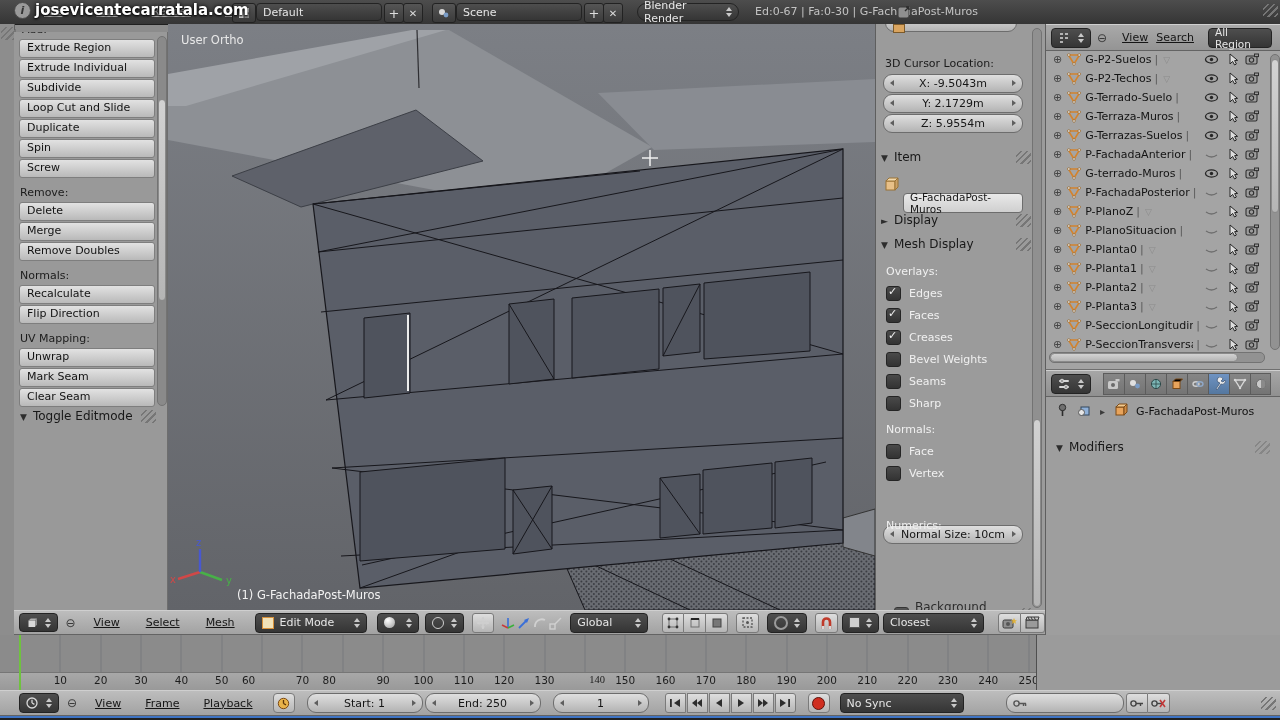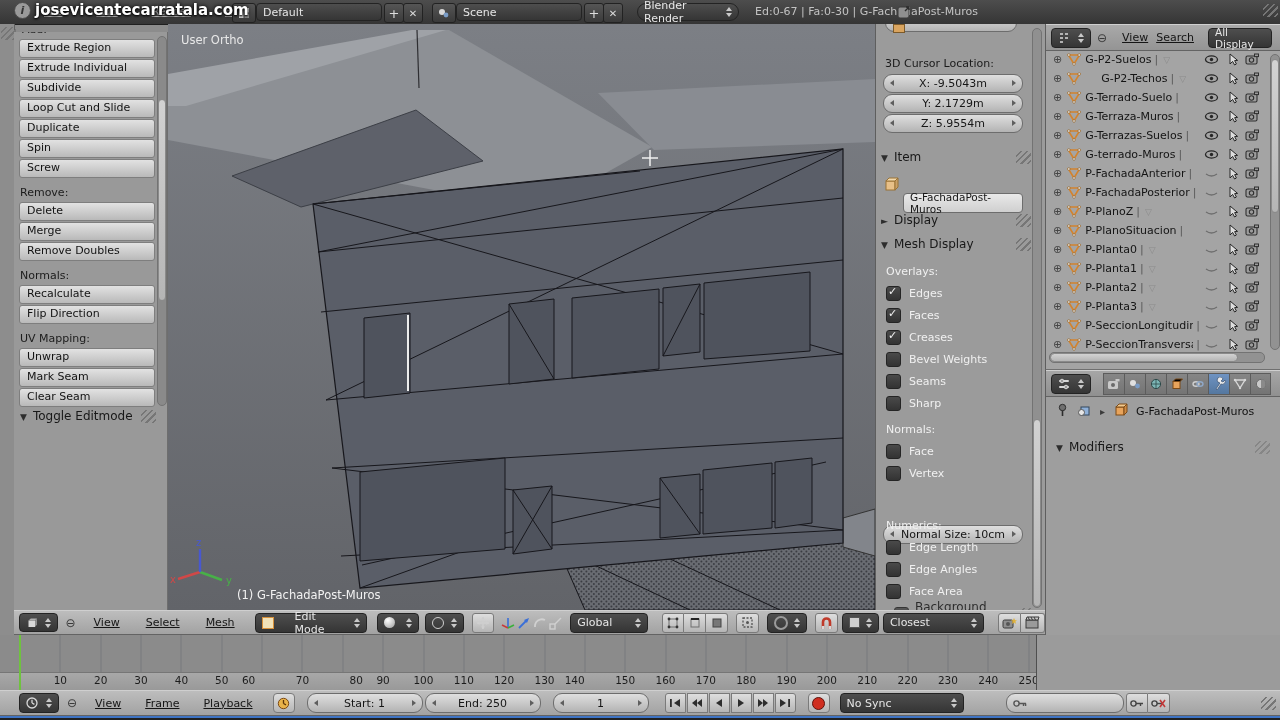--- a/index.html
+++ b/index.html
@@ -335,37 +335,20 @@
           <span class="check"></span>
           <span>Vertex</span>
         </div>
       </div>
     <div class="abs light-field" style="left:7px;top:463px;width:140px;height:19px;">
       <span class="arrL"></span>
         <span>Normal Size: 10cm</span>
         <span class="arrR"></span>
     </div>
     <div class="abs" style="left:10px;top:495px;color:#f0f0f0;">Numerics:</div>
-    <div class="abs" style="left:10px;top:512px;">
-
-        <div class="chk-row">
-          <span class="check"></span>
-          <span>Edge Length</span>
-        </div>
-
-        <div class="chk-row">
-          <span class="check"></span>
-          <span>Edge Angles</span>
-        </div>
-
-        <div class="chk-row">
-          <span class="check"></span>
-          <span>Face Area</span>
-        </div>
-      </div>
     <div class="abs panel-hdr" style="left:5px;top:576px;width:160px;opacity:.85;">
       <span class="tri-right"></span>
       <span class="check"></span>
       <span>Background Images</span>
       <span class="drag" style="margin-left:auto;margin-right:10px;"></span>
     </div>
     <div class="abs scrollbar" style="left:156px;top:4px;width:8px;height:578px;background:#909090;">
       <div class="thumb abs" style="left:0;top:390px;width:6px;height:186px;"></div>
     </div>
   </div>
@@ -378,21 +361,21 @@
           </svg>
         <span class="ud" style="padding-left:3px;">
             <i class="up"></i>
             <i class="dn"></i>
           </span>
       </span>
       <span class="minus-circ" style="margin-left:6px;"></span>
       <span class="menu-label" style="margin-left:11px;">View</span>
       <span class="menu-label" style="">Search</span>
       <span class="dark-pill" style="margin-left:10px;width:64px;height:20px;font-size:10.5px;">
-        <span>All Display</span>
+        <span>All Region</span>
       </span>
     </div>
     <div class="abs" style="left:0;top:26px;width:222px;">
 
         <div class="out-row">
           <span class="plus-circ" style="margin-left:7px;"></span>
           <span style="margin-left:5px;display:flex;">
             <svg width="14" height="13" viewBox="0 0 14 13">
               <polygon points="7,11 1.5,2 12.5,2" fill="none" stroke="#d4832c" stroke-width="1.6"></polygon>
               <circle cx="7" cy="11" r="1.3" fill="#e8e8e8" stroke="#8a5a1e" stroke-width=".6"></circle>
@@ -431,21 +414,21 @@
         <div class="out-row">
           <span class="plus-circ" style="margin-left:7px;"></span>
           <span style="margin-left:5px;display:flex;">
             <svg width="14" height="13" viewBox="0 0 14 13">
               <polygon points="7,11 1.5,2 12.5,2" fill="none" stroke="#d4832c" stroke-width="1.6"></polygon>
               <circle cx="7" cy="11" r="1.3" fill="#e8e8e8" stroke="#8a5a1e" stroke-width=".6"></circle>
               <circle cx="1.8" cy="2" r="1.3" fill="#e8e8e8" stroke="#8a5a1e" stroke-width=".6"></circle>
               <circle cx="12.2" cy="2" r="1.3" fill="#e8e8e8" stroke="#8a5a1e" stroke-width=".6"></circle>
             </svg>
           </span>
-          <span style="margin-left:20px;white-space:nowrap;overflow:hidden;max-width:108px;text-align:right;">G-P2-Techos</span>
+          <span style="margin-left:4px;white-space:nowrap;overflow:hidden;max-width:108px;text-align:right;">G-P2-Techos</span>
           <span class="pipe"></span>
           <span class="ghost-tri show"></span>
           <span class="eye vis">
             <svg width="15" height="11" viewBox="0 0 15 11">
               <g class="open-shape">
                 <ellipse cx="7.5" cy="5.5" rx="6" ry="3.6" fill="none" stroke="#262626" stroke-width="1.3"></ellipse>
                 <circle cx="7.5" cy="5.5" r="1.7" fill="#262626"></circle>
               </g>
               <g class="closed-shape">
                 <path d="M2,6 Q7.5,10 13,6" fill="none" stroke="#6e6e6e" stroke-width="1.3"></path>
@@ -583,62 +566,62 @@
         <div class="out-row">
           <span class="plus-circ" style="margin-left:7px;"></span>
           <span style="margin-left:5px;display:flex;">
             <svg width="14" height="13" viewBox="0 0 14 13">
               <polygon points="7,11 1.5,2 12.5,2" fill="none" stroke="#d4832c" stroke-width="1.6"></polygon>
               <circle cx="7" cy="11" r="1.3" fill="#e8e8e8" stroke="#8a5a1e" stroke-width=".6"></circle>
               <circle cx="1.8" cy="2" r="1.3" fill="#e8e8e8" stroke="#8a5a1e" stroke-width=".6"></circle>
               <circle cx="12.2" cy="2" r="1.3" fill="#e8e8e8" stroke="#8a5a1e" stroke-width=".6"></circle>
             </svg>
           </span>
+          <span style="margin-left:4px;white-space:nowrap;overflow:hidden;max-width:108px;">P-FachadaAnterior</span>
+          <span class="pipe"></span>
+
+          <span class="eye">
+            <svg width="15" height="11" viewBox="0 0 15 11">
+              <g class="open-shape">
+                <ellipse cx="7.5" cy="5.5" rx="6" ry="3.6" fill="none" stroke="#262626" stroke-width="1.3"></ellipse>
+                <circle cx="7.5" cy="5.5" r="1.7" fill="#262626"></circle>
+              </g>
+              <g class="closed-shape">
+                <path d="M2,6 Q7.5,10 13,6" fill="none" stroke="#6e6e6e" stroke-width="1.3"></path>
+              </g>
+            </svg>
+          </span>
+          <span class="cursor-ico">
+            <svg width="12" height="13" viewBox="0 0 12 13">
+              <polygon points="3,1 3,11 5.6,8.4 7.6,12 9.4,11 7.6,7.6 10.6,7.4" fill="#dedede" stroke="#262626" stroke-width="1"></polygon>
+            </svg>
+          </span>
+          <span class="cam-ico">
+            <svg width="15" height="12" viewBox="0 0 15 12">
+              <rect x="1" y="3" width="11" height="8" rx="1.5" fill="#9d9d9d" stroke="#2f2f2f" stroke-width="1.1"></rect>
+              <circle cx="6.5" cy="7" r="2.2" fill="none" stroke="#2f2f2f" stroke-width="1.1"></circle>
+              <rect x="9.5" y="1" width="4" height="2.6" fill="#9d9d9d" stroke="#2f2f2f" stroke-width="1"></rect>
+            </svg>
+          </span>
+        </div>
+
+        <div class="out-row">
+          <span class="plus-circ" style="margin-left:7px;"></span>
+          <span style="margin-left:5px;display:flex;">
+            <svg width="14" height="13" viewBox="0 0 14 13">
+              <polygon points="7,11 1.5,2 12.5,2" fill="none" stroke="#d4832c" stroke-width="1.6"></polygon>
+              <circle cx="7" cy="11" r="1.3" fill="#e8e8e8" stroke="#8a5a1e" stroke-width=".6"></circle>
+              <circle cx="1.8" cy="2" r="1.3" fill="#e8e8e8" stroke="#8a5a1e" stroke-width=".6"></circle>
+              <circle cx="12.2" cy="2" r="1.3" fill="#e8e8e8" stroke="#8a5a1e" stroke-width=".6"></circle>
+            </svg>
+          </span>
           <span style="margin-left:4px;white-space:nowrap;overflow:hidden;max-width:108px;">G-terrado-Muros</span>
           <span class="pipe"></span>
 
           <span class="eye vis">
-            <svg width="15" height="11" viewBox="0 0 15 11">
-              <g class="open-shape">
-                <ellipse cx="7.5" cy="5.5" rx="6" ry="3.6" fill="none" stroke="#262626" stroke-width="1.3"></ellipse>
-                <circle cx="7.5" cy="5.5" r="1.7" fill="#262626"></circle>
-              </g>
-              <g class="closed-shape">
-                <path d="M2,6 Q7.5,10 13,6" fill="none" stroke="#6e6e6e" stroke-width="1.3"></path>
-              </g>
-            </svg>
-          </span>
-          <span class="cursor-ico">
-            <svg width="12" height="13" viewBox="0 0 12 13">
-              <polygon points="3,1 3,11 5.6,8.4 7.6,12 9.4,11 7.6,7.6 10.6,7.4" fill="#dedede" stroke="#262626" stroke-width="1"></polygon>
-            </svg>
-          </span>
-          <span class="cam-ico">
-            <svg width="15" height="12" viewBox="0 0 15 12">
-              <rect x="1" y="3" width="11" height="8" rx="1.5" fill="#9d9d9d" stroke="#2f2f2f" stroke-width="1.1"></rect>
-              <circle cx="6.5" cy="7" r="2.2" fill="none" stroke="#2f2f2f" stroke-width="1.1"></circle>
-              <rect x="9.5" y="1" width="4" height="2.6" fill="#9d9d9d" stroke="#2f2f2f" stroke-width="1"></rect>
-            </svg>
-          </span>
-        </div>
-
-        <div class="out-row">
-          <span class="plus-circ" style="margin-left:7px;"></span>
-          <span style="margin-left:5px;display:flex;">
-            <svg width="14" height="13" viewBox="0 0 14 13">
-              <polygon points="7,11 1.5,2 12.5,2" fill="none" stroke="#d4832c" stroke-width="1.6"></polygon>
-              <circle cx="7" cy="11" r="1.3" fill="#e8e8e8" stroke="#8a5a1e" stroke-width=".6"></circle>
-              <circle cx="1.8" cy="2" r="1.3" fill="#e8e8e8" stroke="#8a5a1e" stroke-width=".6"></circle>
-              <circle cx="12.2" cy="2" r="1.3" fill="#e8e8e8" stroke="#8a5a1e" stroke-width=".6"></circle>
-            </svg>
-          </span>
-          <span style="margin-left:4px;white-space:nowrap;overflow:hidden;max-width:108px;">P-FachadaAnterior</span>
-          <span class="pipe"></span>
-
-          <span class="eye">
             <svg width="15" height="11" viewBox="0 0 15 11">
               <g class="open-shape">
                 <ellipse cx="7.5" cy="5.5" rx="6" ry="3.6" fill="none" stroke="#262626" stroke-width="1.3"></ellipse>
                 <circle cx="7.5" cy="5.5" r="1.7" fill="#262626"></circle>
               </g>
               <g class="closed-shape">
                 <path d="M2,6 Q7.5,10 13,6" fill="none" stroke="#6e6e6e" stroke-width="1.3"></path>
               </g>
             </svg>
           </span>
@@ -1106,21 +1089,21 @@
         </svg>
       <span class="ud" style="padding-left:3px;">
           <i class="up"></i>
           <i class="dn"></i>
         </span>
     </span>
     <span class="minus-circ" style="margin-left:8px;"></span>
     <span class="menu-label" style="margin-left:14px;">View</span>
     <span class="menu-label" style="margin-left:18px;">Select</span>
     <span class="menu-label" style="margin-left:18px;">Mesh</span>
-    <span class="dark-pill" style="margin-left:16px;width:118px;height:20px;gap:21px;">
+    <span class="dark-pill" style="margin-left:16px;width:118px;height:20px;gap:6px;">
       <span style="width:10px;height:10px;background:#f2e2b8;border:1.5px solid #d8913a;flex:none;"></span>
       <span>Edit Mode</span>
       <span class="ud">
           <i class="up"></i>
           <i class="dn"></i>
         </span>
     </span>
     <span class="dark-pill" style="margin-left:10px;width:44px;height:20px;">
       <span style="width:11px;height:11px;border-radius:50%;background:radial-gradient(circle at 35% 30%,#fff,#9a9a9a);flex:none;"></span>
       <span class="ud">
@@ -1249,27 +1232,27 @@
     <div class="abs" style="left:0;top:37px;width:1037px;height:18px;background:linear-gradient(#a8a8a8,#989898);border-top:1px solid #767676;"></div>
     <div class="abs" style="left:20px;top:39px;display:flex;padding-left:20.2px;color:#1c1c1c;font-size:10.5px;">
 
     <span style="width:40.35px;text-align:center;flex:none;">10</span>
         <span style="width:40.35px;text-align:center;flex:none;">20</span>
         <span style="width:40.35px;text-align:center;flex:none;">30</span>
         <span style="width:40.35px;text-align:center;flex:none;">40</span>
         <span style="width:40.35px;text-align:center;flex:none;">50</span>
         <span style="width:40.35px;text-align:left;flex:none;">60</span>
         <span style="width:40.35px;text-align:center;flex:none;">70</span>
-        <span style="width:40.35px;text-align:right;flex:none;">80</span>
+        <span style="width:40.35px;text-align:left;flex:none;">80</span>
         <span style="width:40.35px;text-align:center;flex:none;">90</span>
         <span style="width:40.35px;text-align:center;flex:none;">100</span>
         <span style="width:40.35px;text-align:center;flex:none;">110</span>
         <span style="width:40.35px;text-align:center;flex:none;">120</span>
         <span style="width:40.35px;text-align:center;flex:none;">130</span>
-        <span style="width:40.35px;text-align:left;flex:none;">140</span>
+        <span style="width:40.35px;text-align:right;flex:none;font-family:Liberation Serif, serif;">140</span>
         <span style="width:40.35px;text-align:center;flex:none;">150</span>
         <span style="width:40.35px;text-align:center;flex:none;">160</span>
         <span style="width:40.35px;text-align:center;flex:none;">170</span>
         <span style="width:40.35px;text-align:center;flex:none;">180</span>
         <span style="width:40.35px;text-align:center;flex:none;">190</span>
         <span style="width:40.35px;text-align:center;flex:none;">200</span>
         <span style="width:40.35px;text-align:center;flex:none;">210</span>
         <span style="width:40.35px;text-align:center;flex:none;">220</span>
         <span style="width:40.35px;text-align:center;flex:none;">230</span>
         <span style="width:40.35px;text-align:center;flex:none;">240</span>

